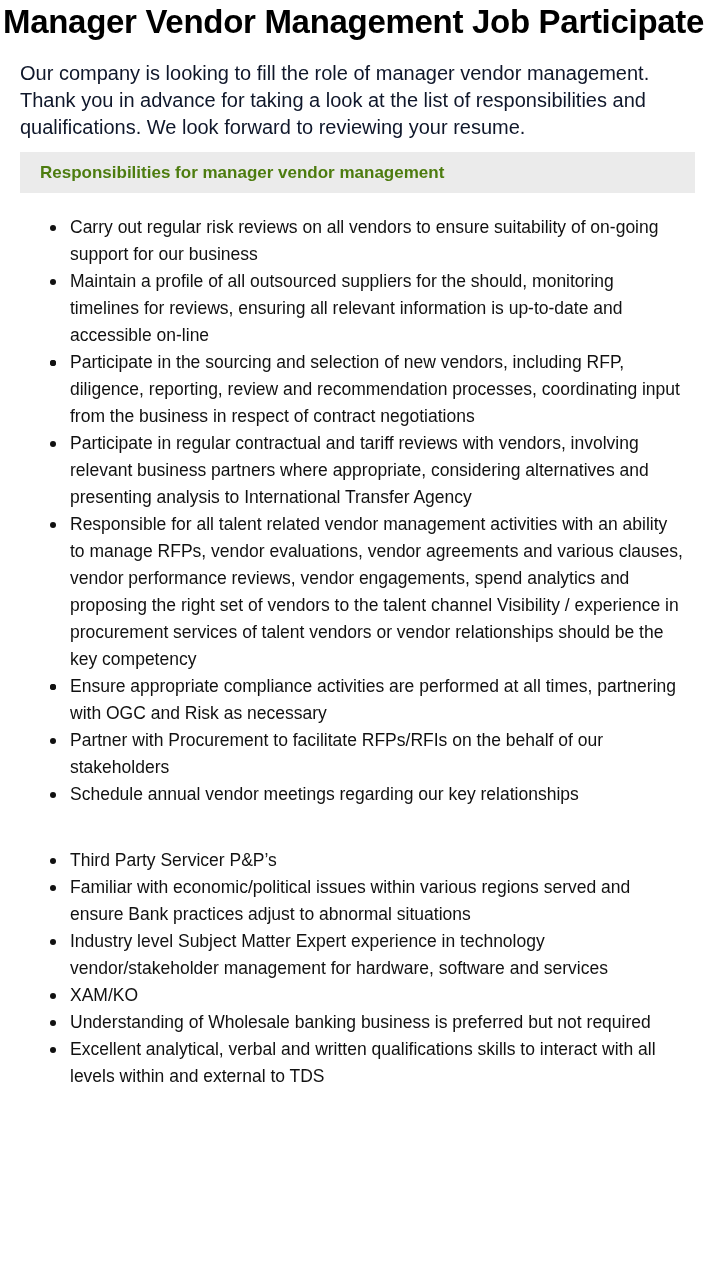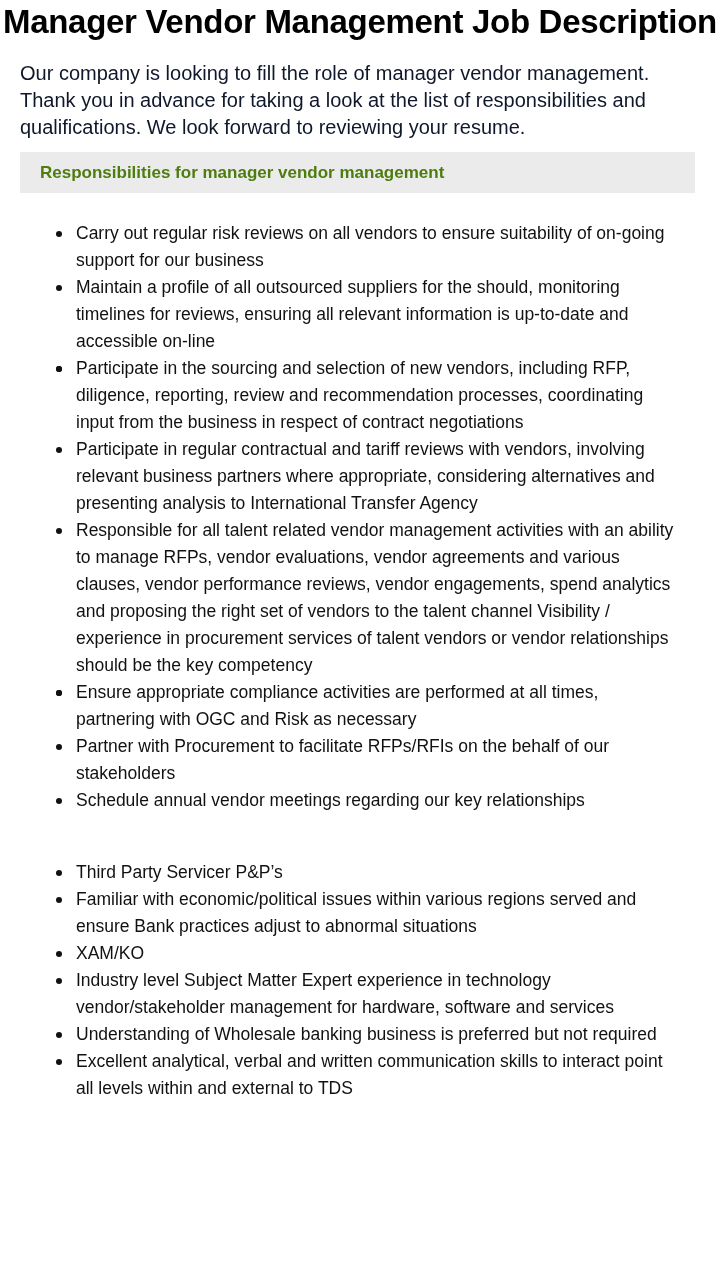--- a/index.html
+++ b/index.html
@@ -46,21 +46,21 @@
       padding: 0 20px;
       display: flex;
       align-items: center;
       font-size: 17px;
       font-weight: bold;
       color: #4d7c0f;
       margin: 0;
     }
     .bullet-list {
       list-style: none;
-      margin: 16px;
+      margin: 10px;
       padding: 11px 0 18px 0;
     }
     .bullet-list li {
       position: relative;
       padding-left: 40px;
       font-size: 17.5px;
       line-height: 27px;
       color: #111111;
     }
     .bullet-list li .bullet-dot {
@@ -69,21 +69,21 @@
       top: 11px;
       width: 6px;
       height: 6px;
       border-radius: 50%;
       background: #111111;
     }
   </style>
 </head>
 <body>
 
-<h1 class="page-title">Manager Vendor Management Job Description</h1>
+<h1 class="page-title">Manager Vendor Management Job Participate</h1>
 
 <div class="content">
   <p class="intro">Our company is looking to fill the role of manager vendor management. Thank you in advance for taking a look at the list of responsibilities and qualifications. We look forward to reviewing your resume.</p>
 
   <h2 class="section-header">Responsibilities for manager vendor management</h2>
   <ul class="bullet-list">
     <li><span class="bullet-dot"></span><span>Carry out regular risk reviews on all vendors to ensure suitability of on-going support for our business</span></li>
     <li><span class="bullet-dot"></span><span>Maintain a profile of all outsourced suppliers for the should, monitoring timelines for reviews, ensuring all relevant information is up-to-date and accessible on-line</span></li>
     <li><span class="bullet-dot"></span></li>
     <li><span class="bullet-dot"></span><span>Participate in the sourcing and selection of new vendors, including RFP, diligence, reporting, review and recommendation processes, coordinating input from the business in respect of contract negotiations</span></li>
@@ -91,18 +91,18 @@
     <li><span class="bullet-dot"></span><span>Responsible for all talent related vendor management activities with an ability to manage RFPs, vendor evaluations, vendor agreements and various clauses, vendor performance reviews, vendor engagements, spend analytics and proposing the right set of vendors to the talent channel Visibility / experience in procurement services of talent vendors or vendor relationships should be the key competency</span></li>
     <li><span class="bullet-dot"></span></li>
     <li><span class="bullet-dot"></span><span>Ensure appropriate compliance activities are performed at all times, partnering with OGC and Risk as necessary</span></li>
     <li><span class="bullet-dot"></span><span>Partner with Procurement to facilitate RFPs/RFIs on the behalf of our stakeholders</span></li>
     <li><span class="bullet-dot"></span><span>Schedule annual vendor meetings regarding our key relationships</span></li>
   </ul>
 
   <ul class="bullet-list">
     <li><span class="bullet-dot"></span><span>Third Party Servicer P&amp;P’s</span></li>
     <li><span class="bullet-dot"></span><span>Familiar with economic/political issues within various regions served and ensure Bank practices adjust to abnormal situations</span></li>
+    <li><span class="bullet-dot"></span><span>Industry level Subject Matter Expert experience in technology vendor/stakeholder management for hardware, software and services</span></li>
     <li><span class="bullet-dot"></span><span>XAM/KO</span></li>
-    <li><span class="bullet-dot"></span><span>Industry level Subject Matter Expert experience in technology vendor/stakeholder management for hardware, software and services</span></li>
     <li><span class="bullet-dot"></span><span>Understanding of Wholesale banking business is preferred but not required</span></li>
-    <li><span class="bullet-dot"></span><span>Excellent analytical, verbal and written communication skills to interact point all levels within and external to TDS</span></li>
+    <li><span class="bullet-dot"></span><span>Excellent analytical, verbal and written qualifications skills to interact with all levels within and external to TDS</span></li>
   </ul>
 </div>
 
 </body></html>

